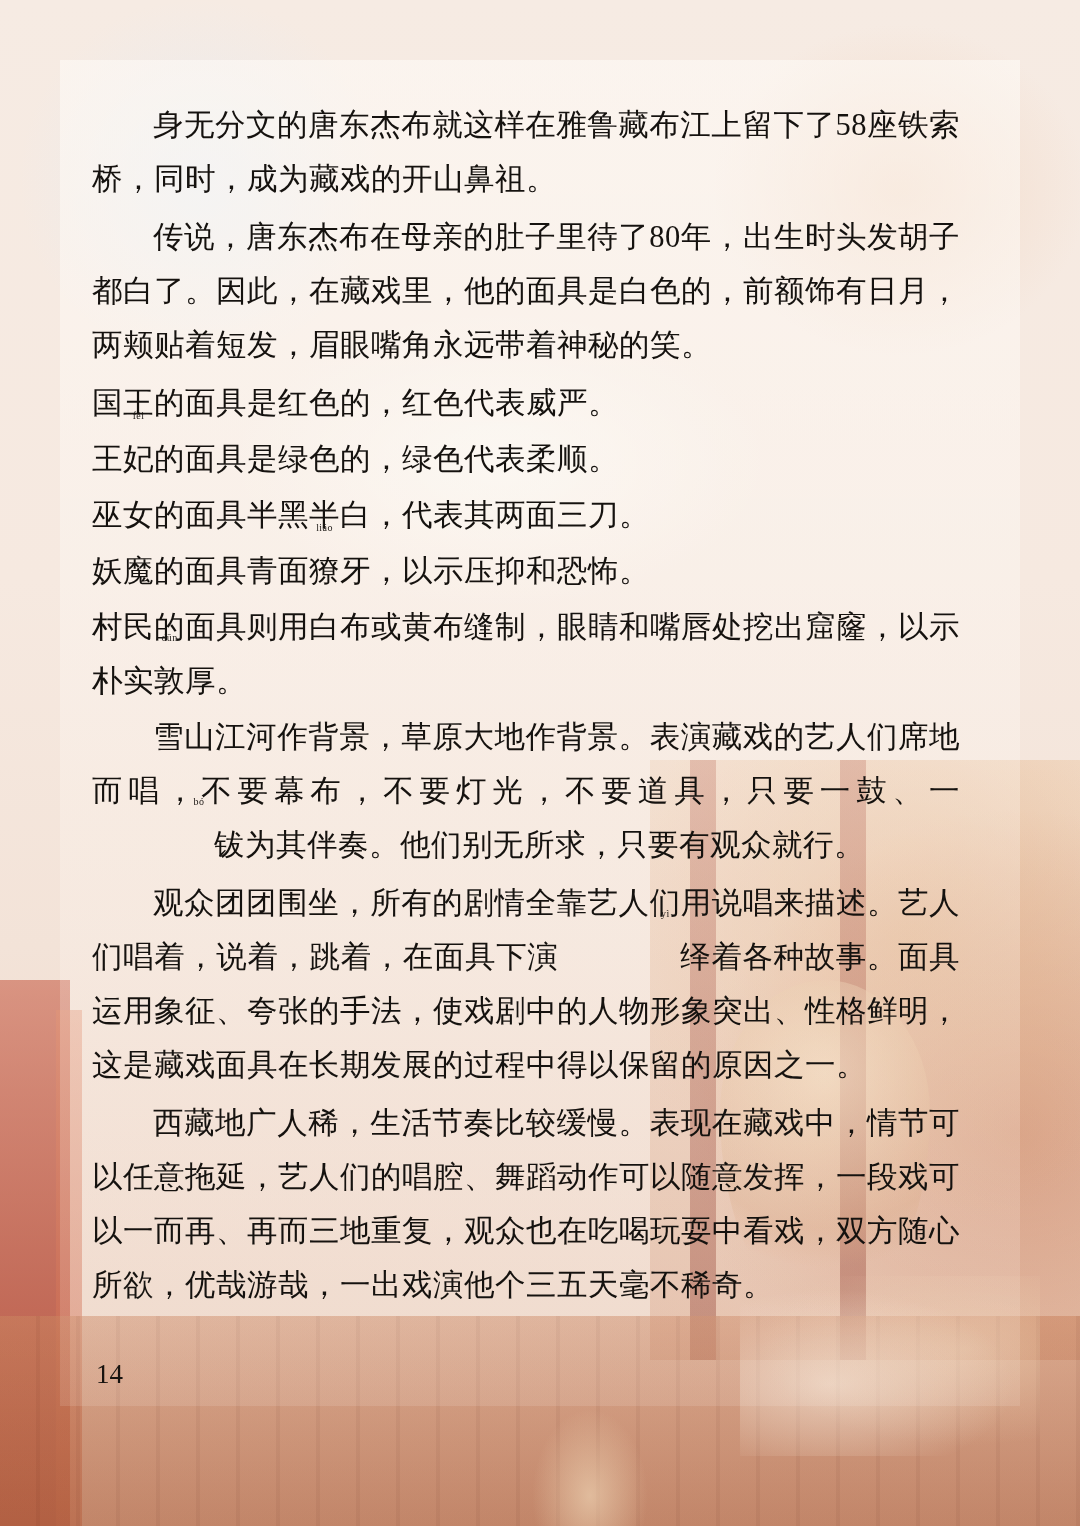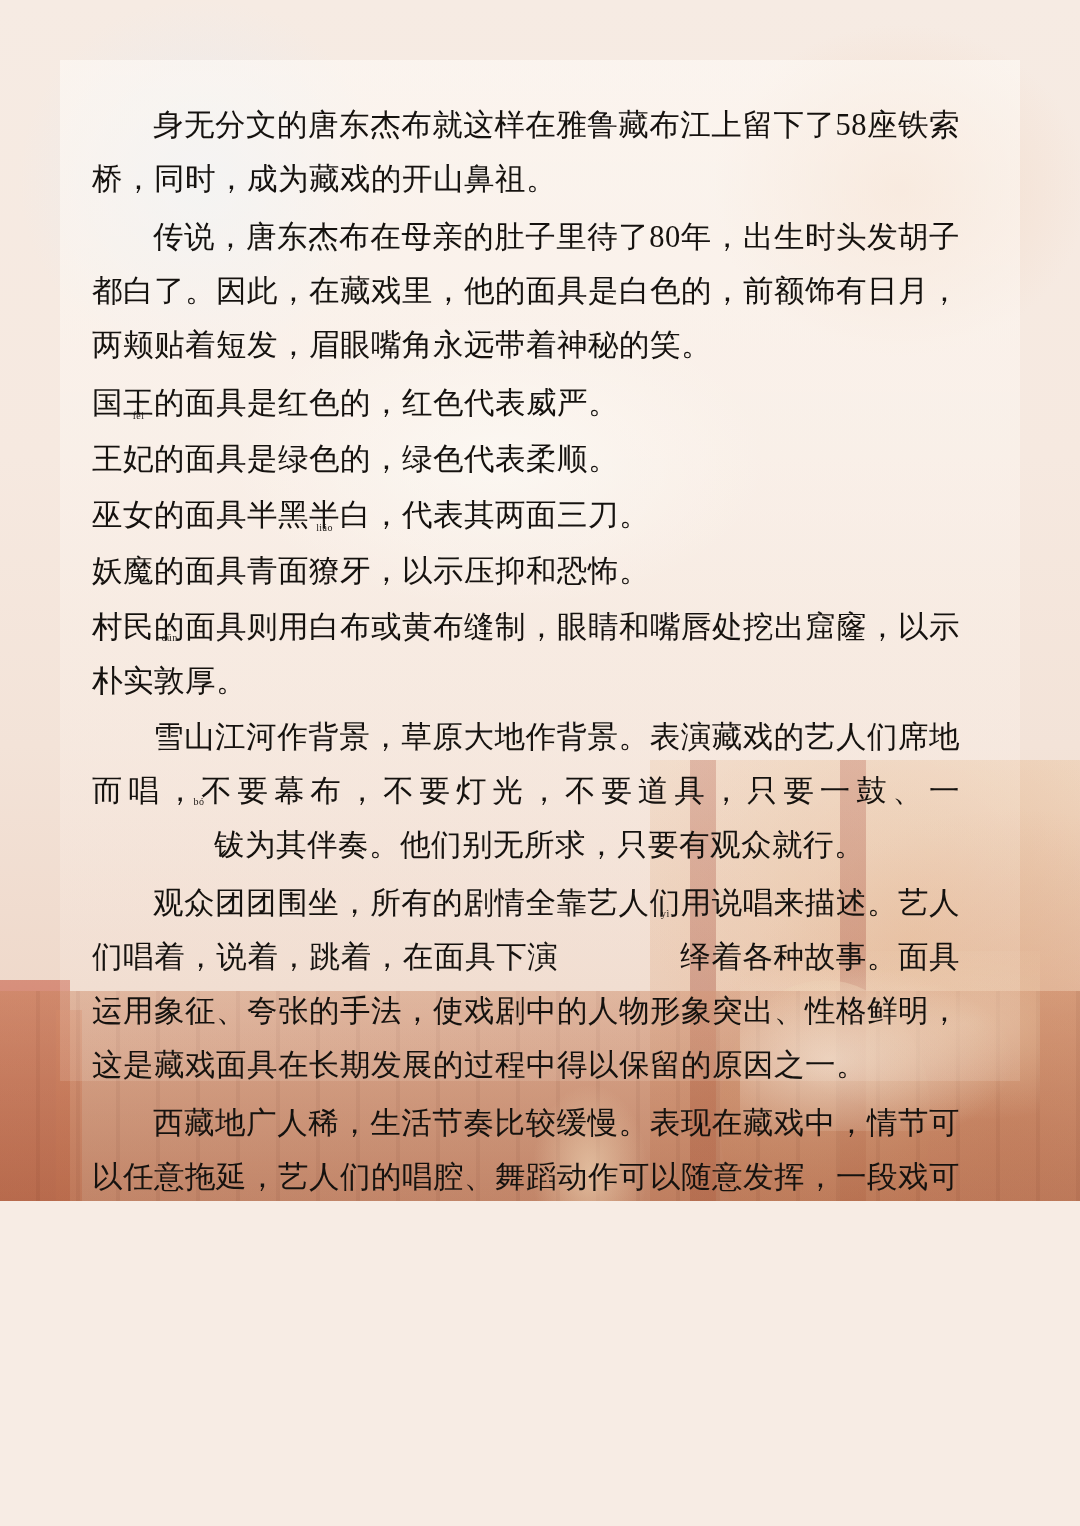--- a/index.html
+++ b/index.html
@@ -11,21 +11,21 @@
     height: 1526px;
     font-family: "Liberation Serif", "DejaVu Serif", serif;
     background: #f7ece4;
     overflow: hidden;
   }
 
   
   .page {
     position: relative;
     width: 1080px;
-    height: 1201px;
+    height: 1526px;
     overflow: hidden;
     background:
       linear-gradient(180deg, #f6ebe3 0%, #f6e9e0 38%, #f3e3d8 62%, #efd9cb 82%, #ecd3c4 100%);
   }
   .bg-layer { position: absolute; inset: 0; pointer-events: none; }
 
   .wash-topleft {
     position: absolute; left: -60px; top: -80px; width: 520px; height: 520px;
     background: radial-gradient(closest-side, rgba(232,236,240,0.85), rgba(232,236,240,0) 70%);
   }

